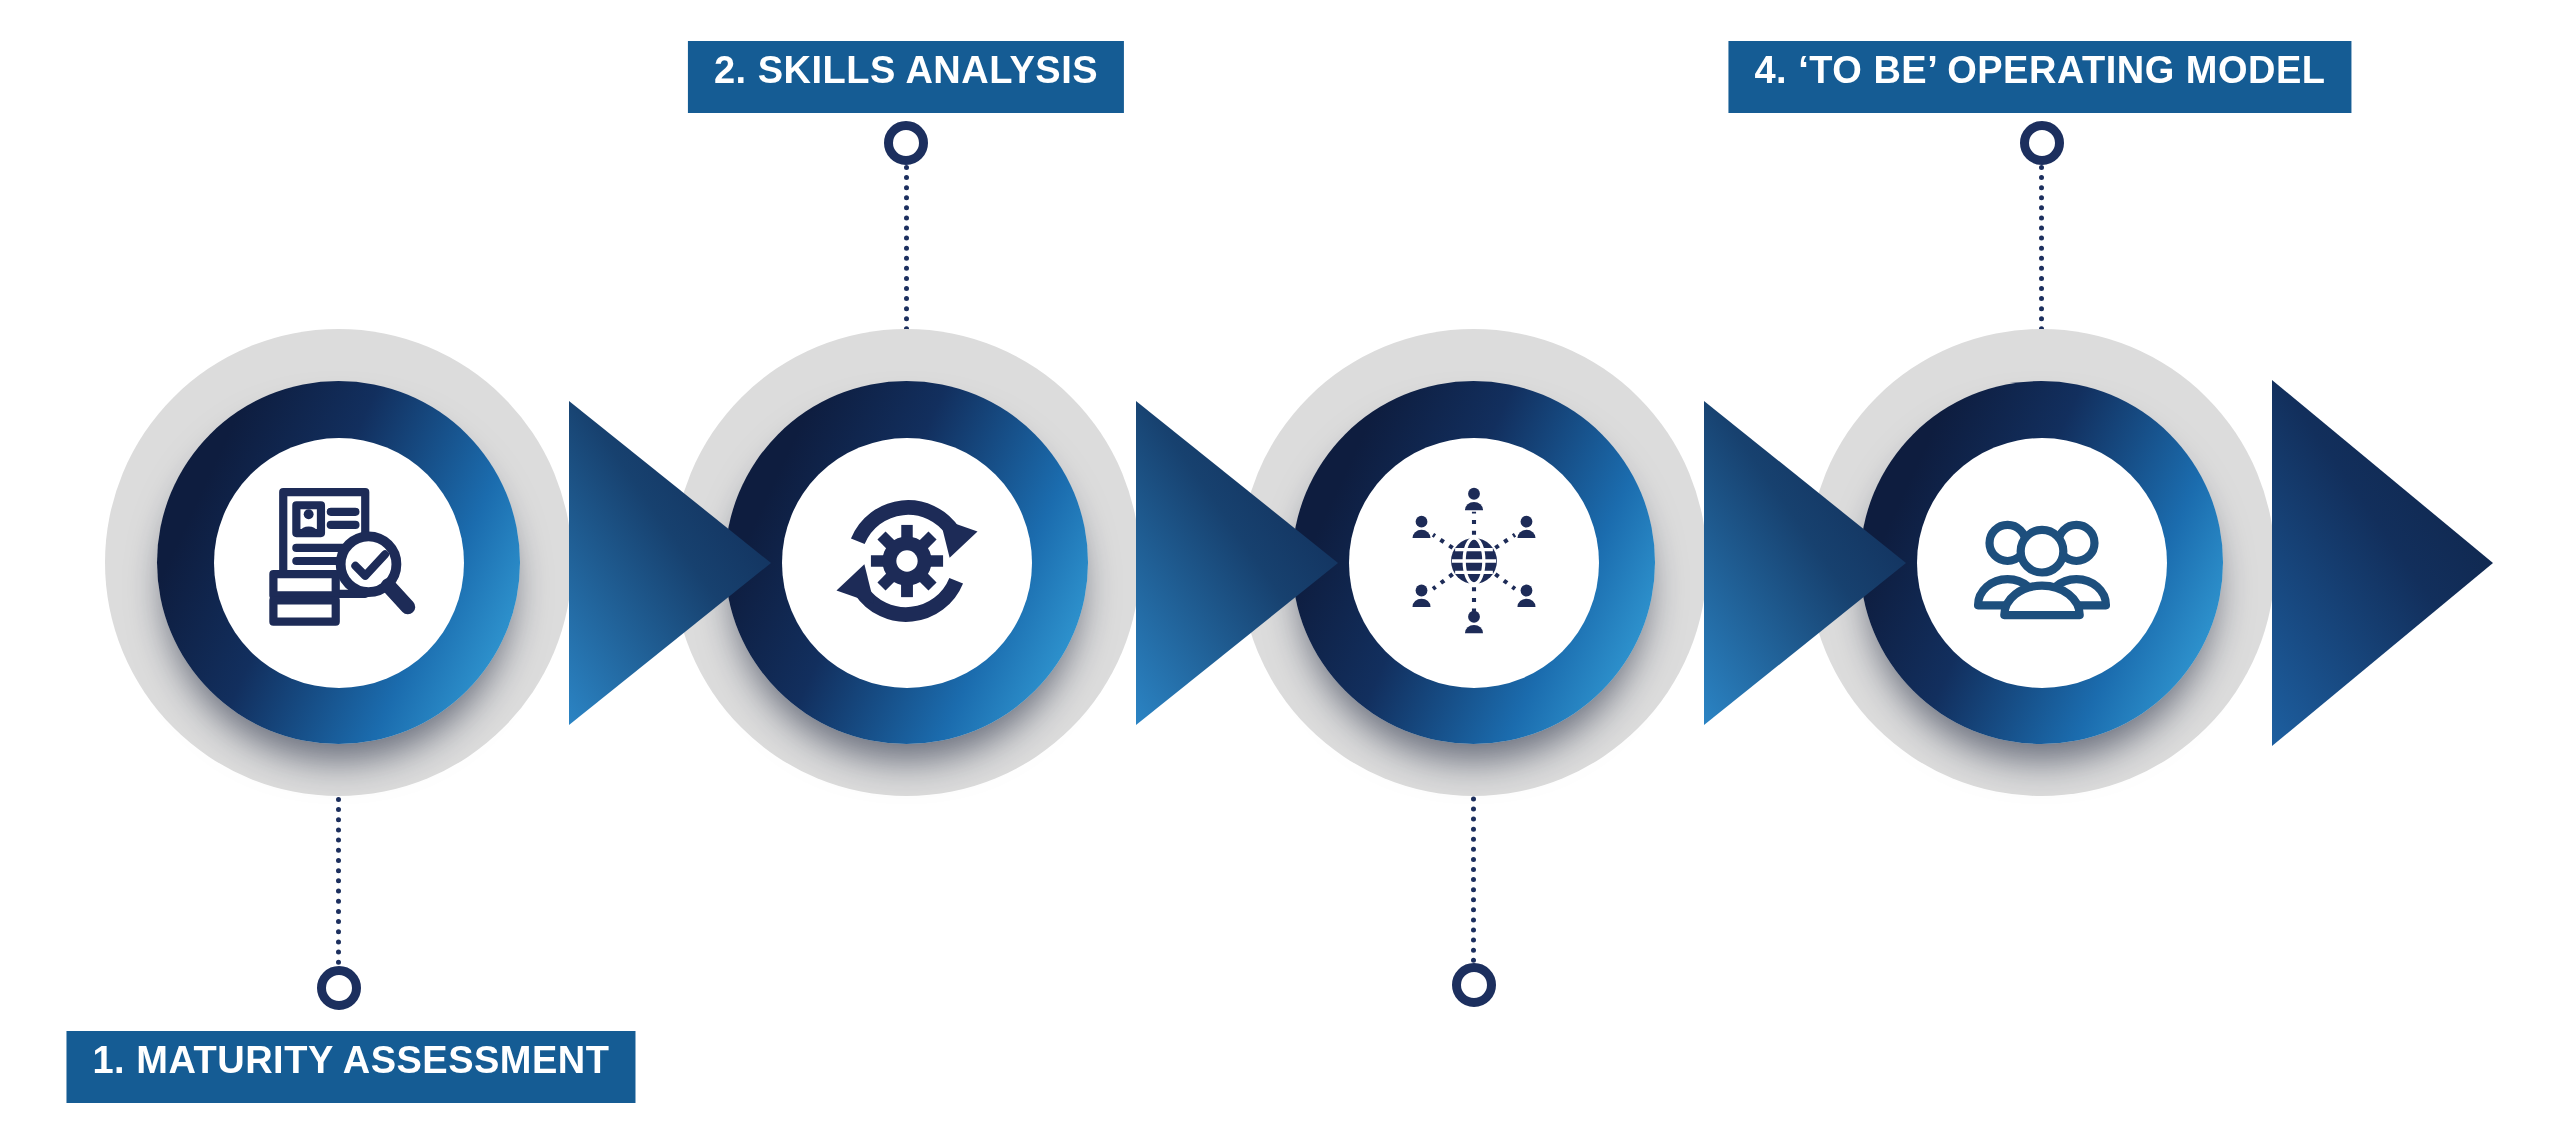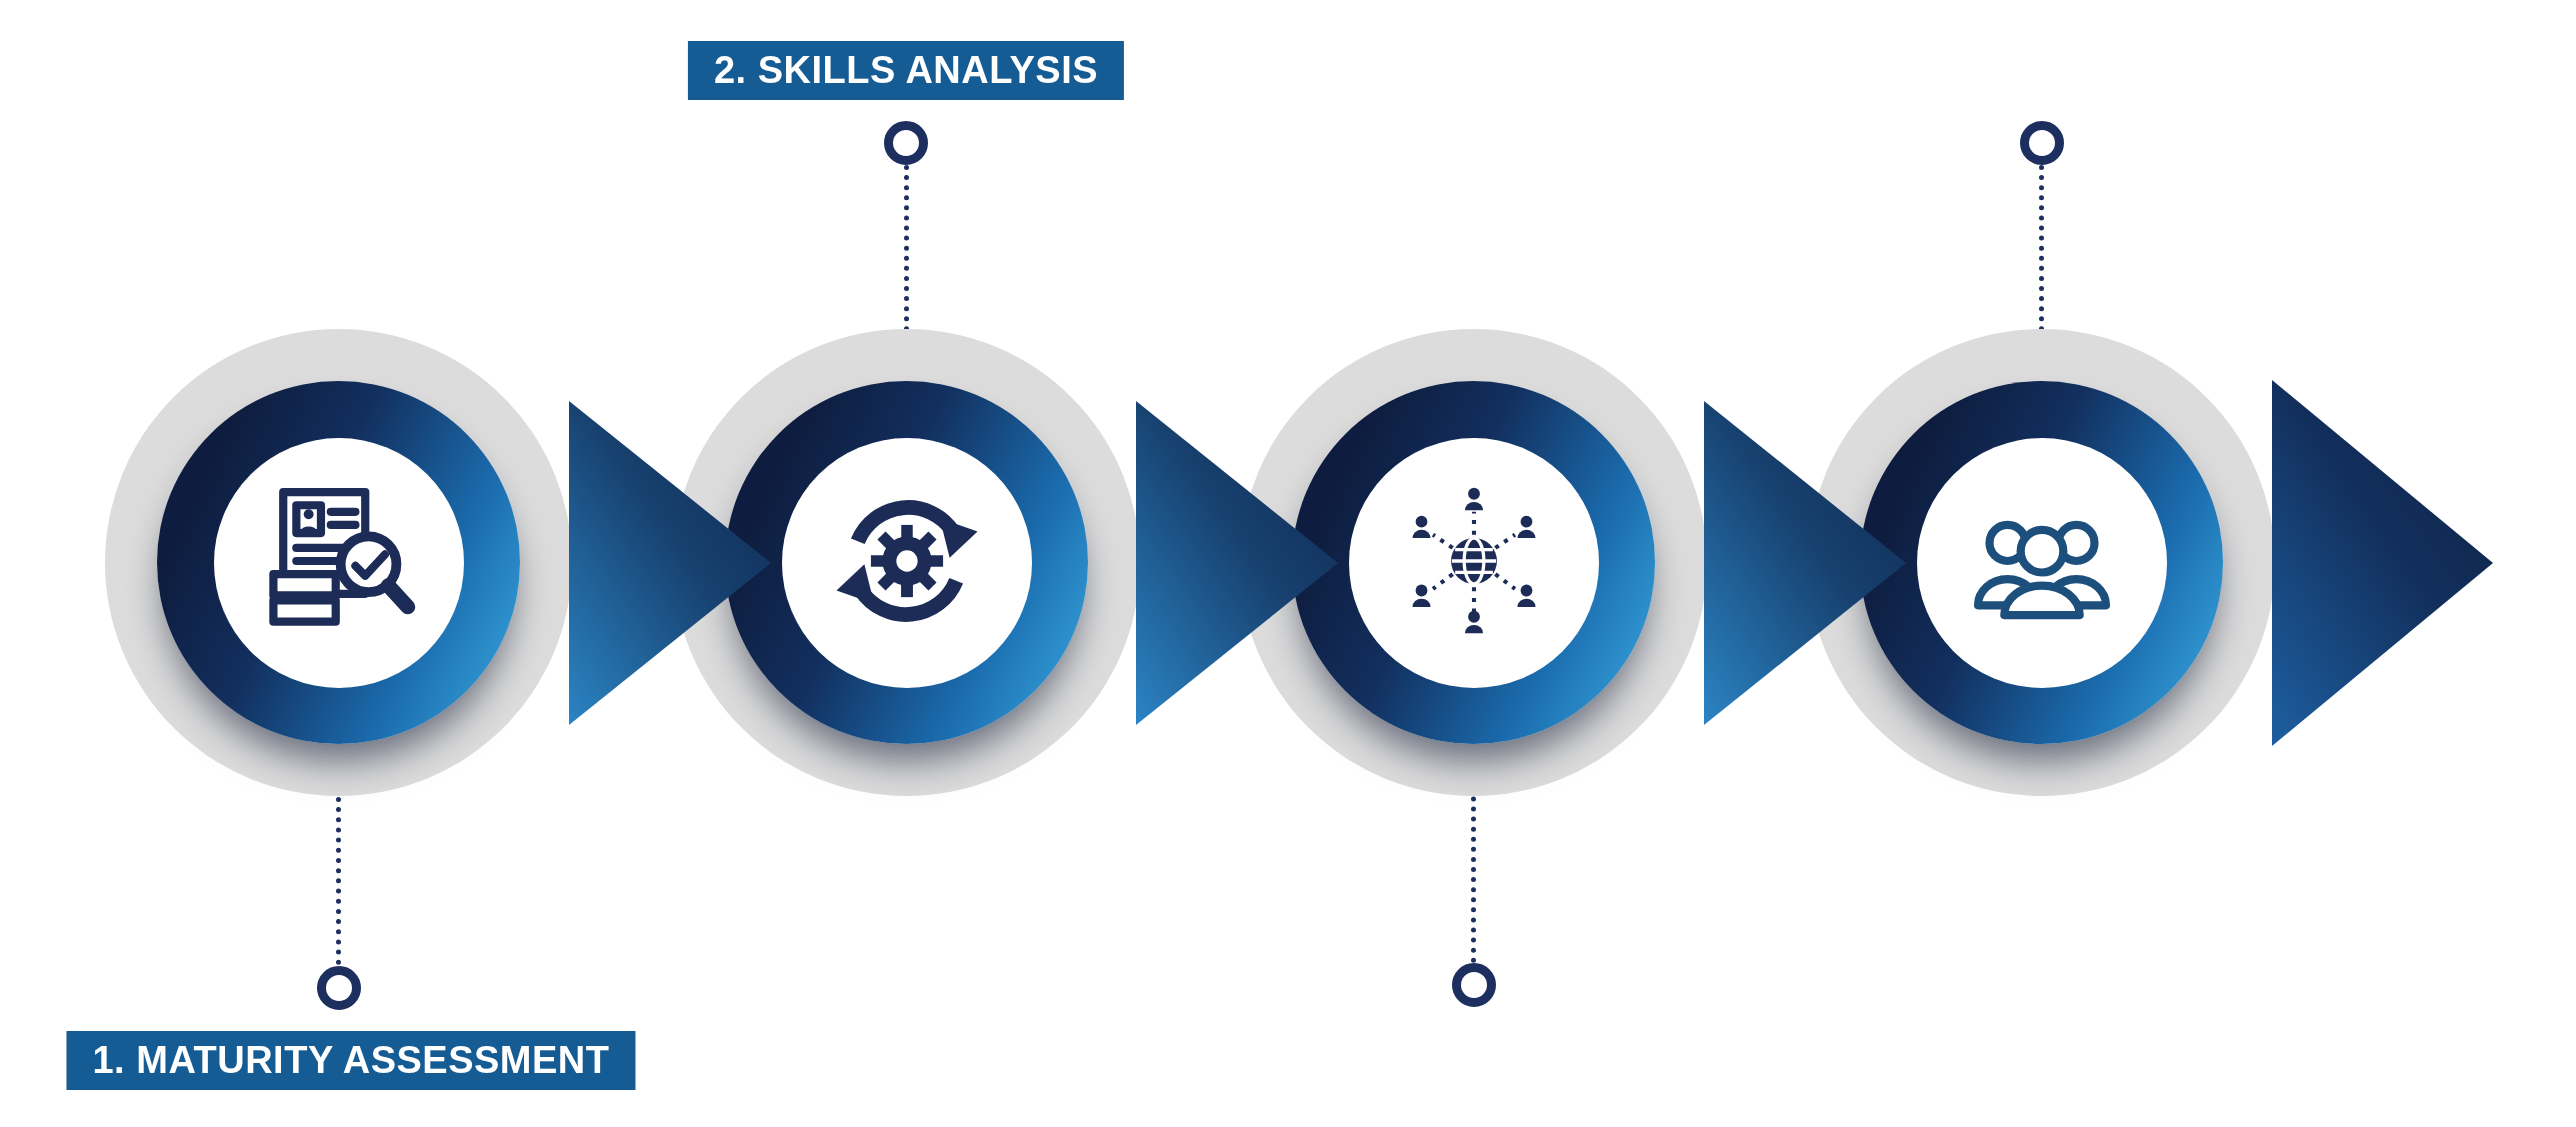--- a/index.html
+++ b/index.html
@@ -110,21 +110,21 @@
 
   
   .label {
     position: absolute;
     transform: translateX(-50%);
     background: #155c94;
     color: #ffffff;
     font-weight: 700;
     font-size: 38px;
     line-height: 59px;
-    height: 59px;
+    height: 72px;
     padding: 0 26px;
     white-space: nowrap;
     text-align: center;
     letter-spacing: 0.5px;
     z-index: 5;
   }
   .label-1 { left: 351px;  top: 1031px; }
   .label-2 { left: 906px;  top: 41px; }
   .label-3 { left: 1475px; top: 1031px; }
   .label-4 { left: 2040px; top: 41px; }
@@ -275,15 +275,16 @@
   <div class="arrow arrow-3"></div>
   <div class="arrow arrow-end"></div>
 
   <div class="node node-1"></div>
   <div class="node node-2"></div>
   <div class="node node-3"></div>
   <div class="node node-4"></div>
 
   <div class="label label-1">1. MATURITY ASSESSMENT</div>
   <div class="label label-2">2. SKILLS ANALYSIS</div>
+  <div class="label label-4">4. ‘TO BE’ OPERATING MODEL</div>
 
 </div>
 
 
 </body></html>

